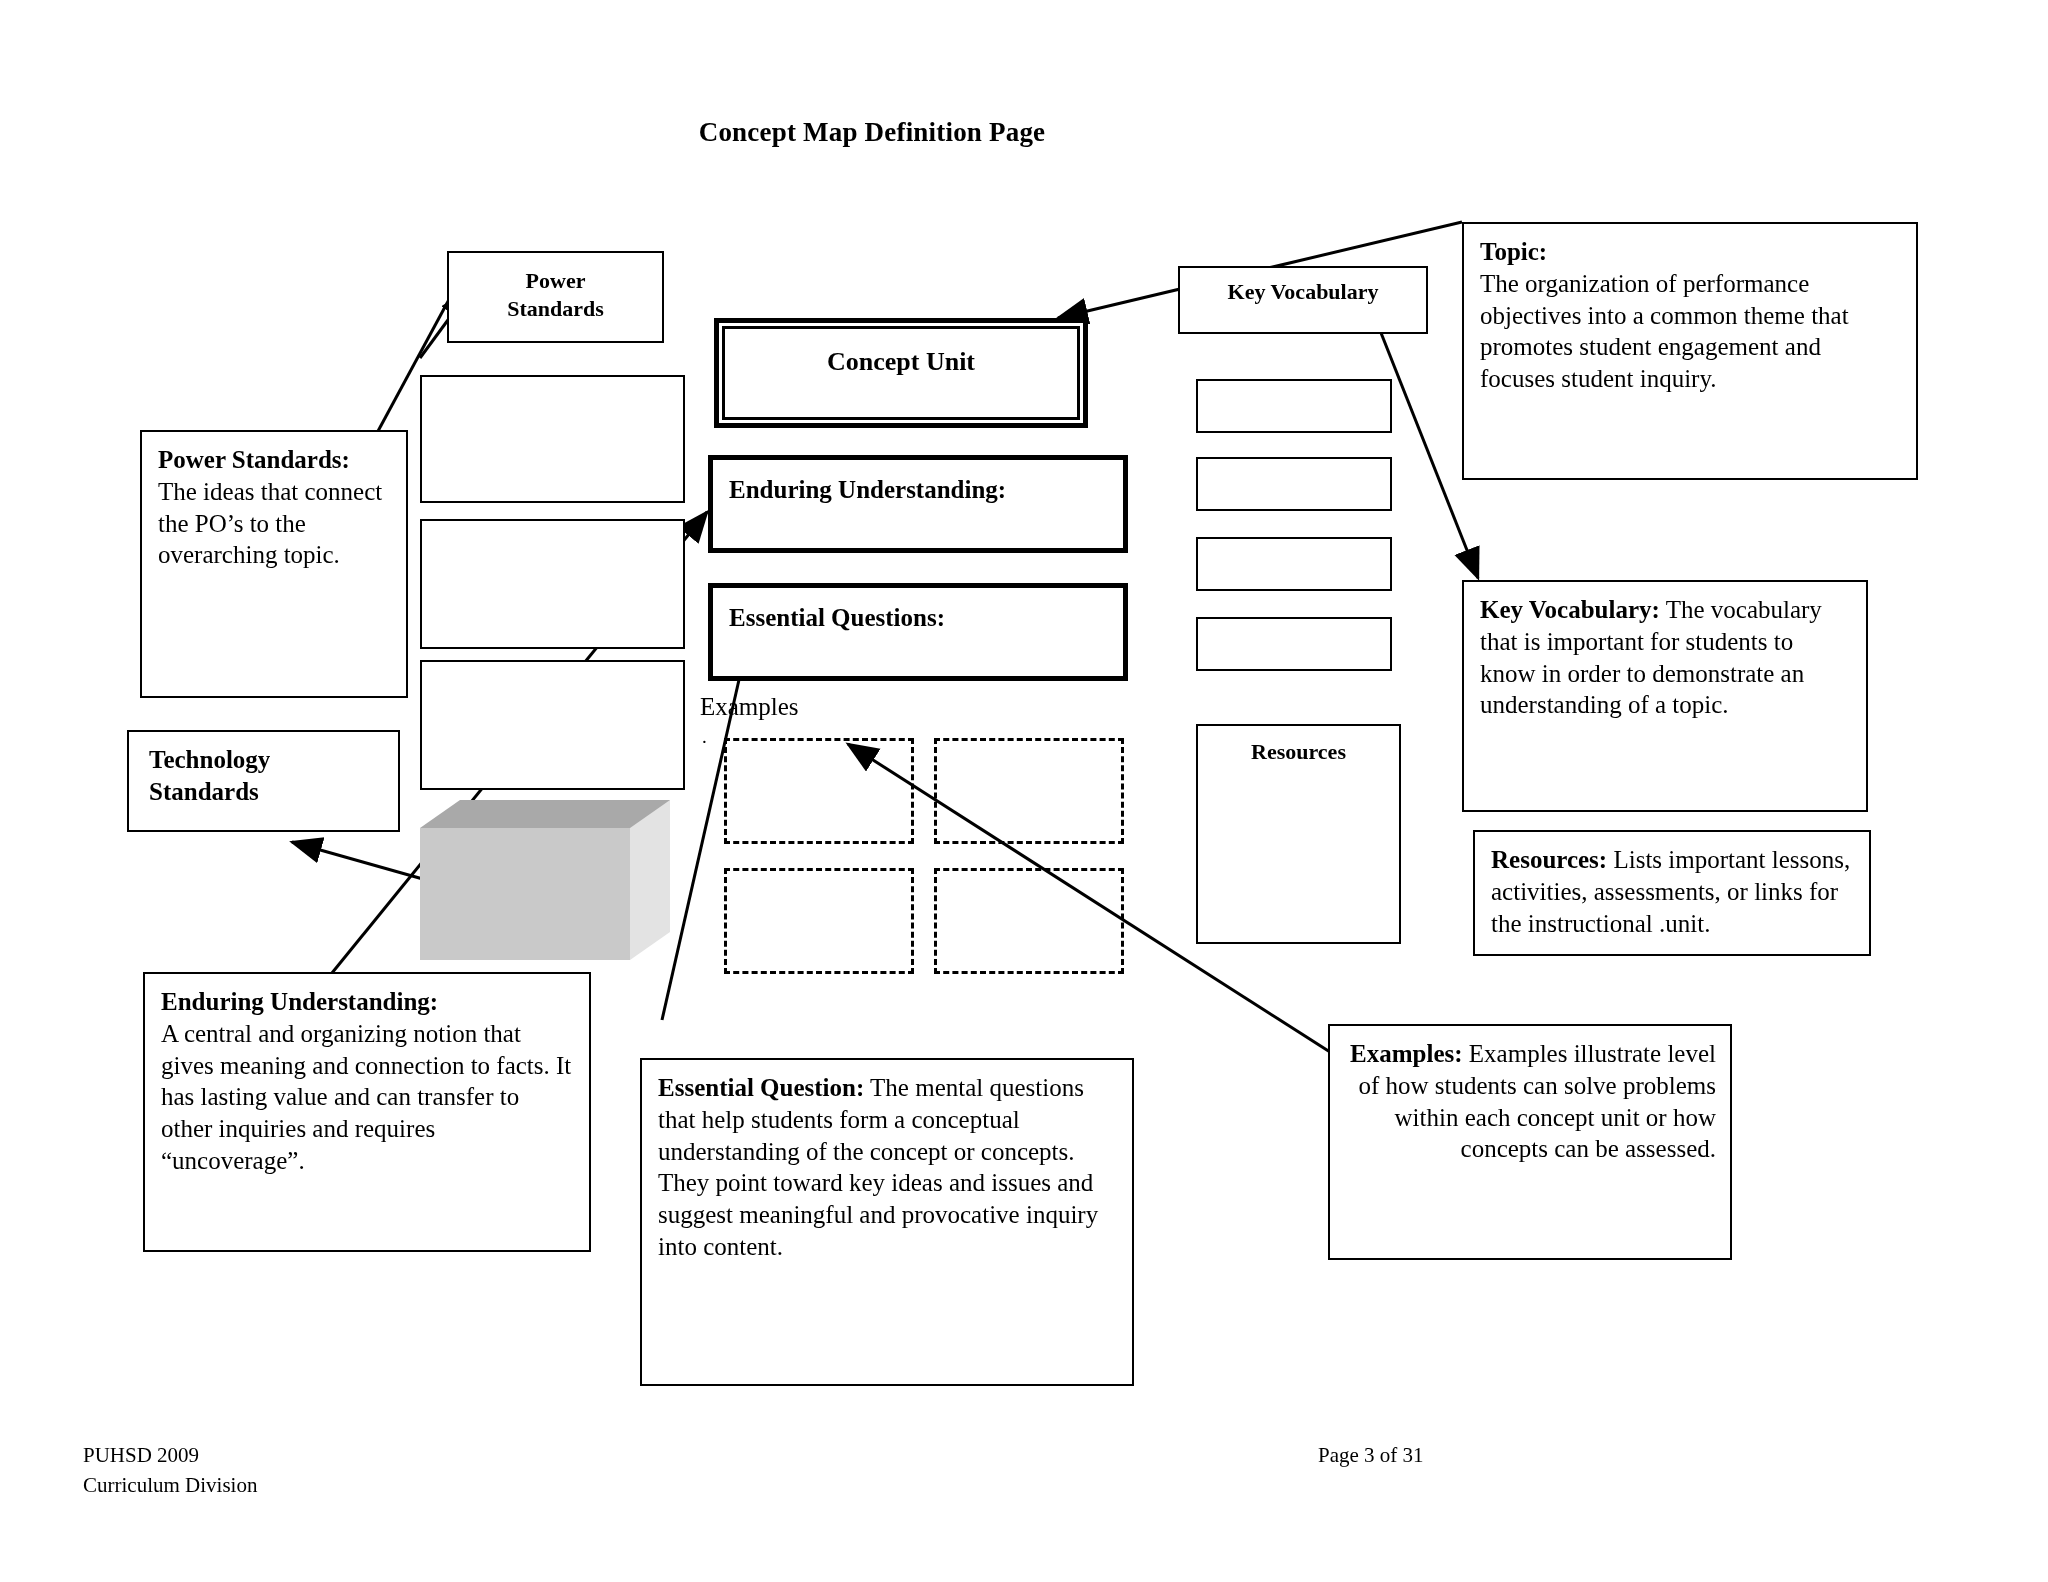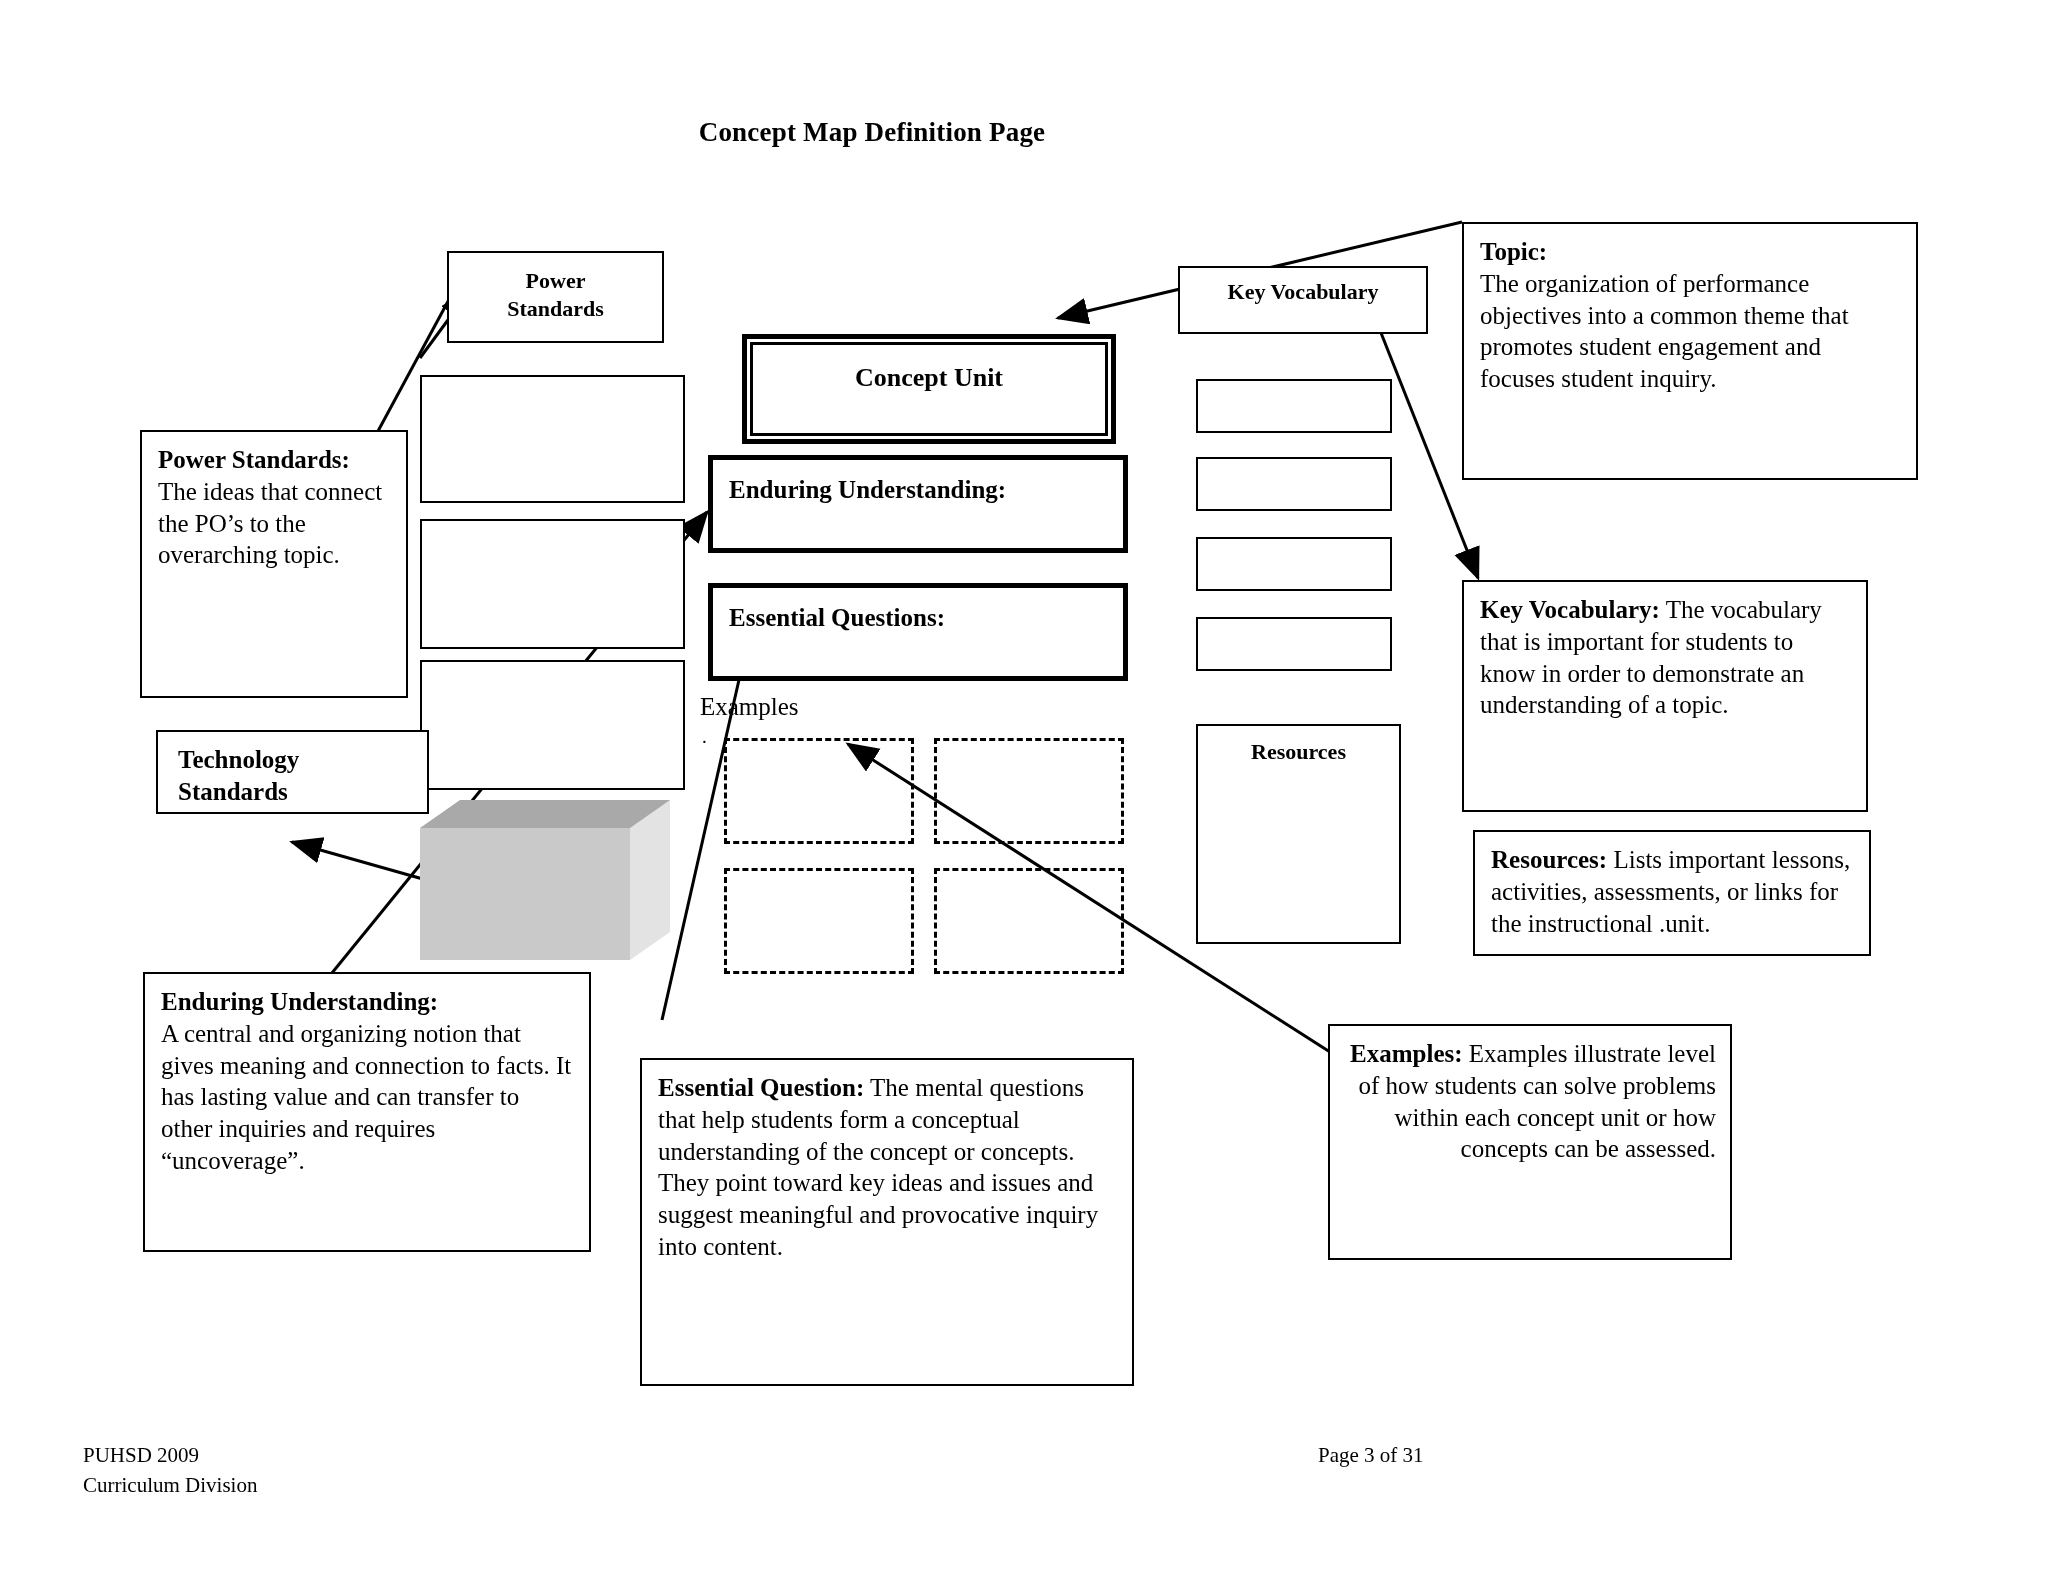--- a/index.html
+++ b/index.html
@@ -163,41 +163,41 @@
     <span></span>
   </div>
 
   <div class="box" style="left:140px; top:430px; width:268px; height:268px;">
     <div class="defn">
       <b>Power Standards:</b><br>
       <span>The ideas that connect the PO’s to the overarching topic.</span>
     </div>
   </div>
 
-  <div class="box" style="left:156px; top:730px; width:273px; height:84px;">
+  <div class="box" style="left:127px; top:730px; width:273px; height:102px;">
     <div class="hdr-left" style="padding:12px 0 0 20px; white-space:pre-line;">Technology
 Standards</div>
   </div>
 
   <div class="cube" style="left:420px; top:800px; width:250px; height:160px;">
     <svg width="250" height="160" viewBox="0 0 250 160" xmlns="http://www.w3.org/2000/svg">
       <polygon points="0,28 40,0 250,0 250,22 210,50 0,50" fill="#a9a9a9"></polygon>
       <polygon points="0,28 210,28 210,160 0,160" fill="#c9c9c9"></polygon>
       <polygon points="210,28 250,0 250,132 210,160" fill="#e3e3e3"></polygon>
     </svg>
   </div>
 
   <div class="box" style="left:143px; top:972px; width:448px; height:280px;">
     <div class="defn">
       <b>Enduring Understanding:</b><br>
       <span>A central and organizing notion that gives meaning and connection to facts.  It has lasting value and can transfer to other inquiries and requires “uncoverage”.</span>
     </div>
   </div>
 
-  <div class="concept-unit" style="left:714px; top:334px; width:374px; height:110px;margin-left:28px;">
+  <div class="concept-unit" style="left:714px; top:318px; width:374px; height:110px;">
     <div class="concept-unit-inner">
       <span class="concept-unit-label">Concept Unit</span>
     </div>
   </div>
 
   <div class="box box-thick" style="left:708px; top:455px; width:420px; height:98px;">
     <div class="hdr-left" style="padding:14px 0 0 16px;">Enduring Understanding:</div>
   </div>
 
   <div class="box box-thick" style="left:708px; top:583px; width:420px; height:98px;">

